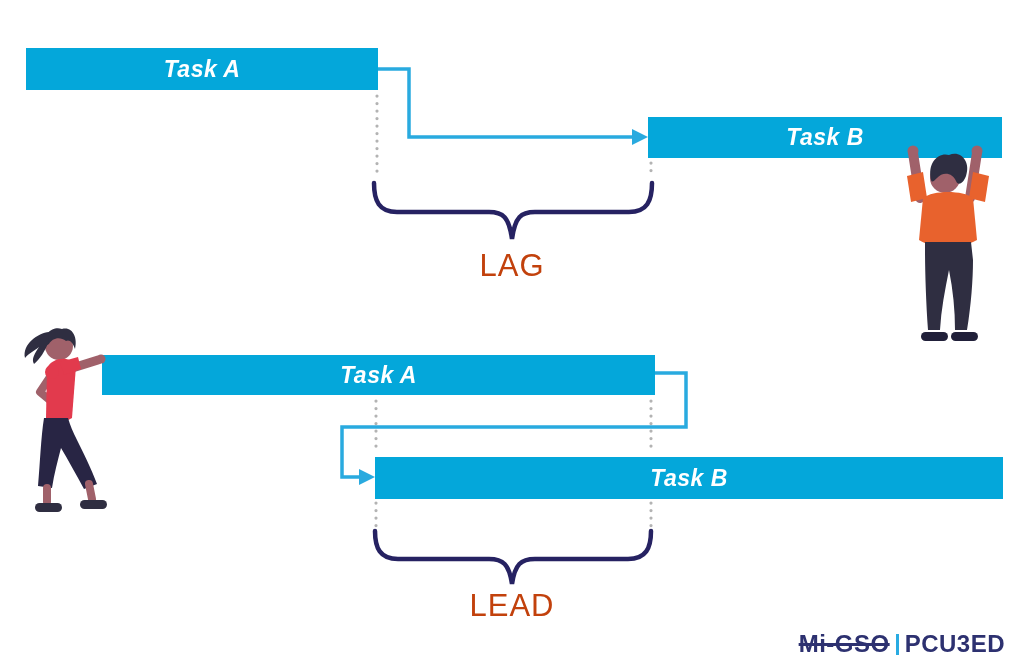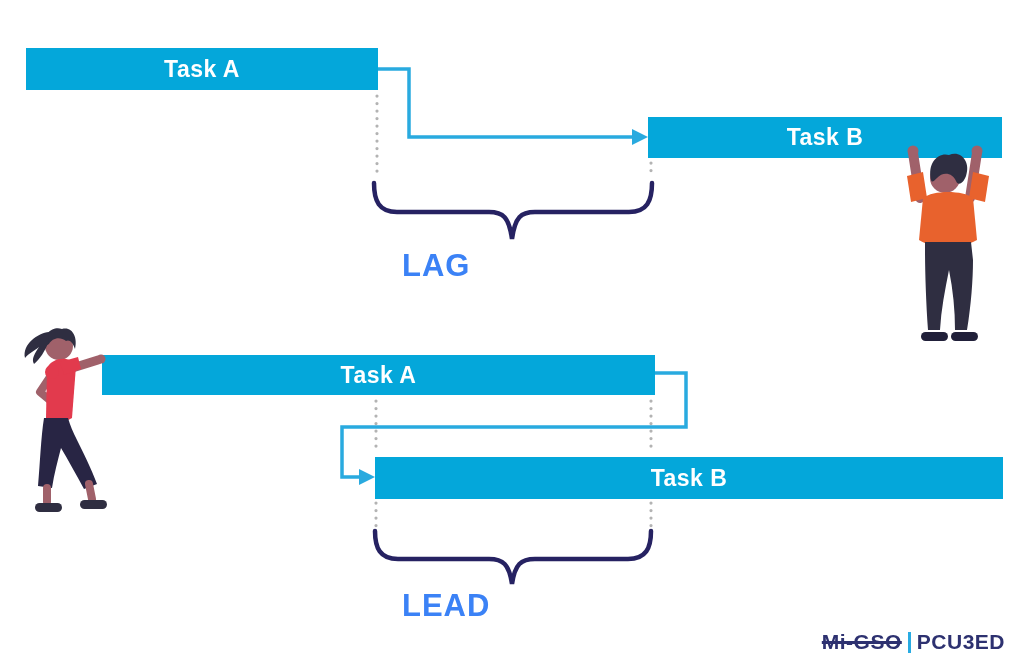--- a/index.html
+++ b/index.html
@@ -5,36 +5,36 @@
   html,body{margin:0;padding:0;background:#ffffff;}
   .canvas{
     position:relative;width:1024px;height:668px;background:#ffffff;overflow:hidden;
     font-family:"Liberation Sans",sans-serif;
   }
   .overlay{position:absolute;left:0;top:0;width:1024px;height:668px;pointer-events:none;}
   .bar{
     position:absolute;background:#04a7da;display:flex;align-items:center;justify-content:center;
   }
   .bar span{
-    color:#ffffff;font-weight:bold;font-size:23px;letter-spacing:.5px;
+    color:#ffffff;font-weight:bold;font-size:23px;letter-spacing:.5px;font-style:italic;
   }
   .bar-a-top{left:26px;top:48px;width:352px;height:42px;}
   .bar-b-top{left:648px;top:117px;width:354px;height:41px;}
   .bar-a-bot{left:102px;top:355px;width:553px;height:40px;}
   .bar-b-bot{left:375px;top:457px;width:628px;height:42px;}
   .big-label{
-    position:absolute;width:220px;text-align:left;color:#3b82f6;
-    font-size:31px;font-weight:bold;letter-spacing:1px;
+    position:absolute;width:220px;text-align:center;color:#c2410c;
+    font-size:31px;font-weight:normal;letter-spacing:1px;
   }
   .lag-label{left:402px;top:248px;}
   .lead-label{left:402px;top:588px;}
   .figure{position:absolute;}
   .logo{
     position:absolute;right:19px;top:630px;display:flex;align-items:center;
-    color:#2d3170;font-weight:bold;font-size:21px;letter-spacing:.5px;white-space:nowrap;
+    color:#2d3170;font-weight:bold;font-size:24px;letter-spacing:.5px;white-space:nowrap;
   }
   .logo-left{text-decoration:line-through;text-decoration-thickness:2.5px;}
   .logo-divider{display:inline-block;width:3px;height:21px;background:#29abe2;margin:0 6px;}
 </style>
 </head>
 <body>
 
 <div class="canvas">
 
   <svg class="overlay" viewBox="0 0 1024 668">

